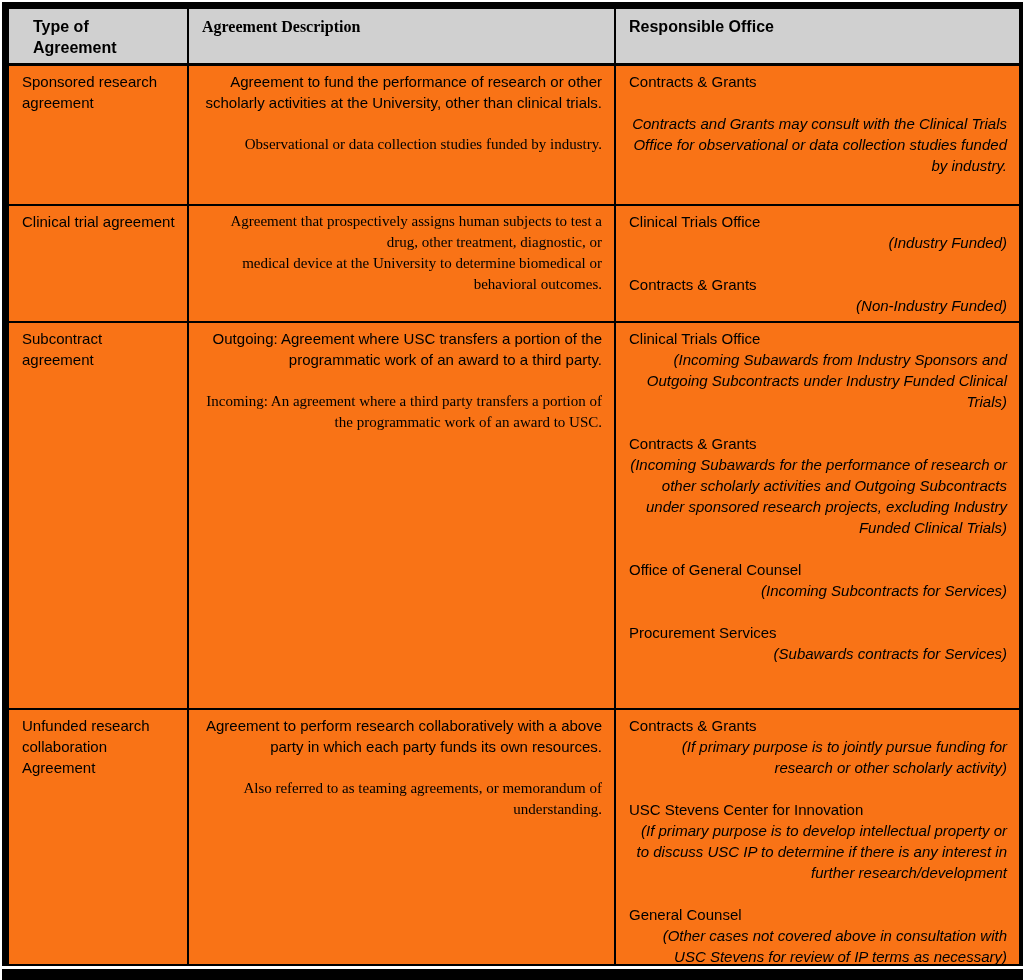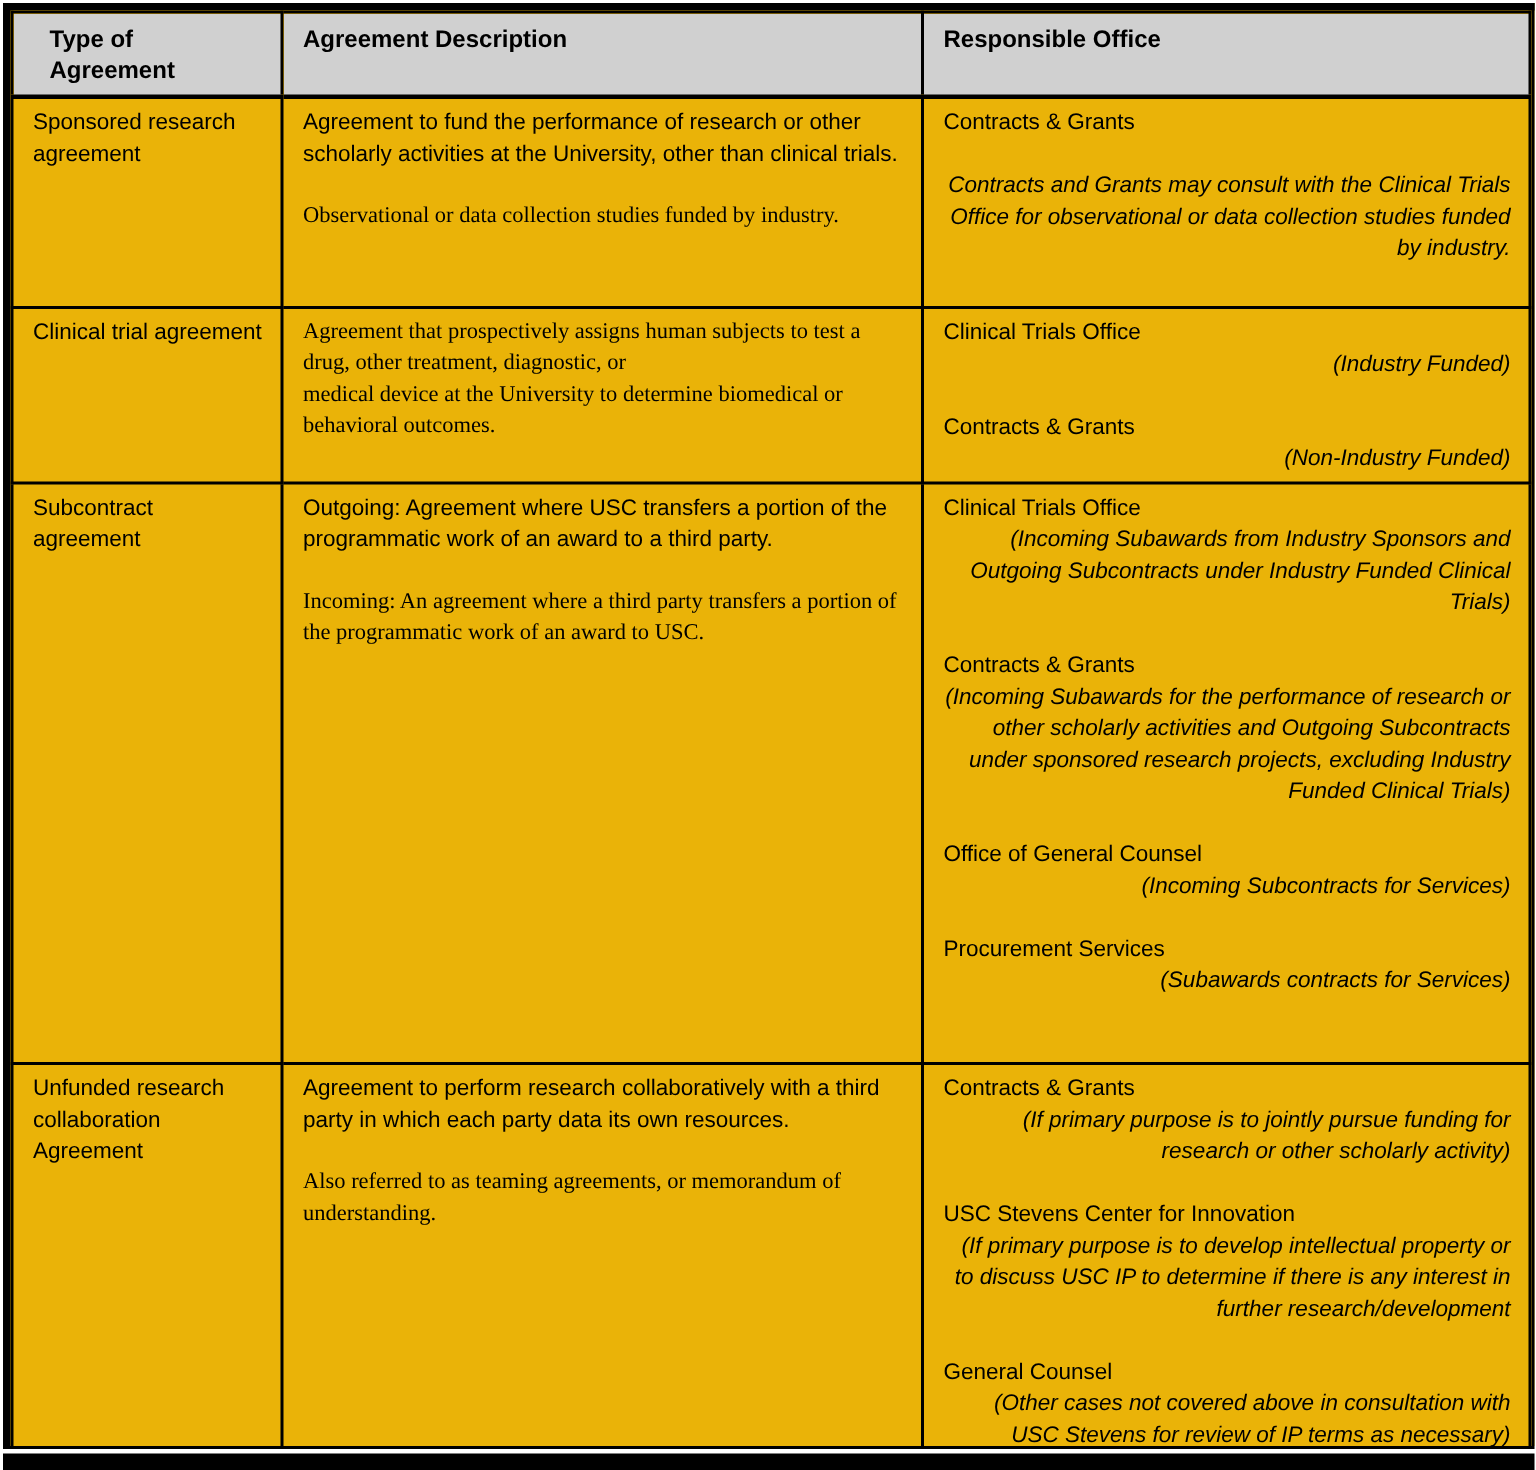--- a/index.html
+++ b/index.html
@@ -15,21 +15,21 @@
     background: #ffffff;
     overflow: hidden;
   }
   .table-wrap {
     position: absolute;
     top: 2px; left: 2px; right: 1px; bottom: 16px;
     border: 5px solid #000000;
     border-right-width: 2px;
     border-bottom: none;
     overflow: hidden;
-    background: #eab308;
+    background: #f97316;
   }
   table {
     width: 100%;
     height: 100%;
     border-collapse: collapse;
     table-layout: fixed;
   }
   th, td {
     border: 2px solid #000000;
     vertical-align: top;
@@ -42,28 +42,29 @@
   }
   thead th {
     background: #d0d0d0;
     font-weight: bold;
     font-size: 16px;
     height: 38px;
     padding-top: 7px;
     border-bottom-width: 3px;
   }
   th.col-type { width: 180px; padding-left: 24px; }
-  th.col-desc { width: 427px; }
+  th.col-desc { width: 427px; font-family: Liberation Serif, serif; }
   tbody tr:nth-child(1) td { height: 140px; }
   tbody tr:nth-child(2) td { height: 112px; }
   tbody tr:nth-child(3) td { height: 387px; }
   .type-cell { white-space: normal; }
   .para {
     margin: 0 0 21px 0;
     white-space: pre-wrap;
+    text-align: right;
   }
   .para:last-child { margin-bottom: 0; font-family: Liberation Serif, serif; }
   .office { margin: 0 0 21px 0; }
   .office:last-child { margin-bottom: 0; }
   .office-name { white-space: pre-wrap; }
   .office-note {
     font-style: italic;
     white-space: pre-wrap;
     text-align: right;
   }
@@ -145,21 +146,21 @@
               <div class="office">
                 <div class="office-name">Procurement Services</div>
                 <div class="office-note">(Subawards contracts for Services)</div>
               </div>
             </td>
   </tr>
 
   <tr>
     <td class="type-cell"><span>Unfunded research collaboration Agreement</span></td>
     <td class="desc-cell">
-              <div class="para">Agreement to perform research collaboratively with a third party in which each party data its own resources.</div>
+              <div class="para">Agreement to perform research collaboratively with a above party in which each party funds its own resources.</div>
               <div class="para">Also referred to as teaming agreements, or memorandum of understanding.</div>
             </td>
     <td class="office-cell">
               <div class="office">
                 <div class="office-name">Contracts &amp; Grants</div>
                 <div class="office-note">(If primary purpose is to jointly pursue funding for research or other scholarly activity)</div>
               </div>
               <div class="office">
                 <div class="office-name">USC Stevens Center for Innovation</div>
                 <div class="office-note">(If primary purpose is to develop intellectual property or to discuss USC IP to determine if there is any interest in further research/development</div>

